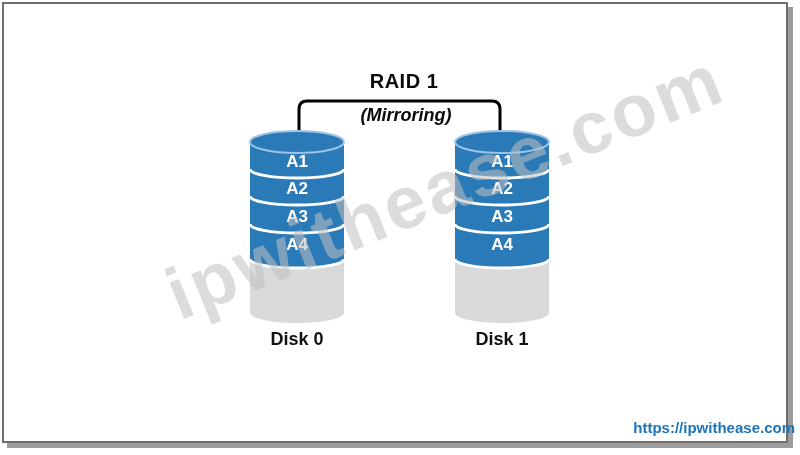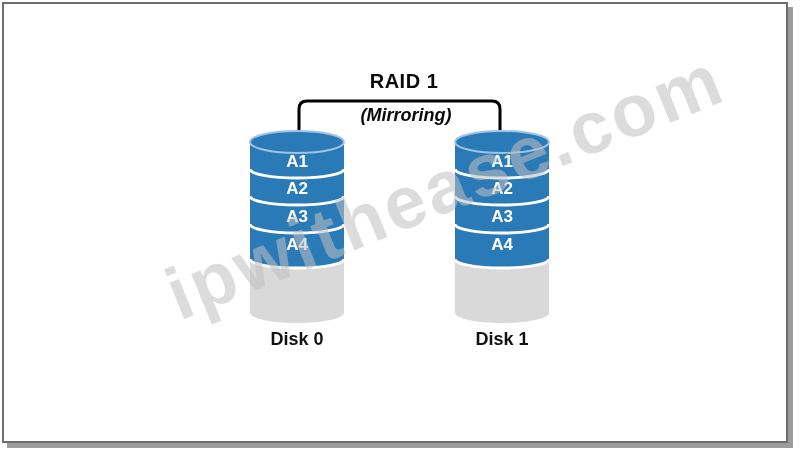--- a/index.html
+++ b/index.html
@@ -140,14 +140,15 @@
         <text class="block-label" x="494" y="167">A1</text>
         <text class="block-label" x="494" y="194">A2</text>
         <text class="block-label" x="494" y="222">A3</text>
         <text class="block-label" x="494" y="250">A4</text>
       </g>
       <text class="disk-label" x="494" y="345">Disk 1</text>
     </svg>
 
     <div class="watermark">ipwithease.com</div>
 
+    <a class="footer-url">https://ipwithease.com</a>
   </div>
 </div>
 
 </body></html>

